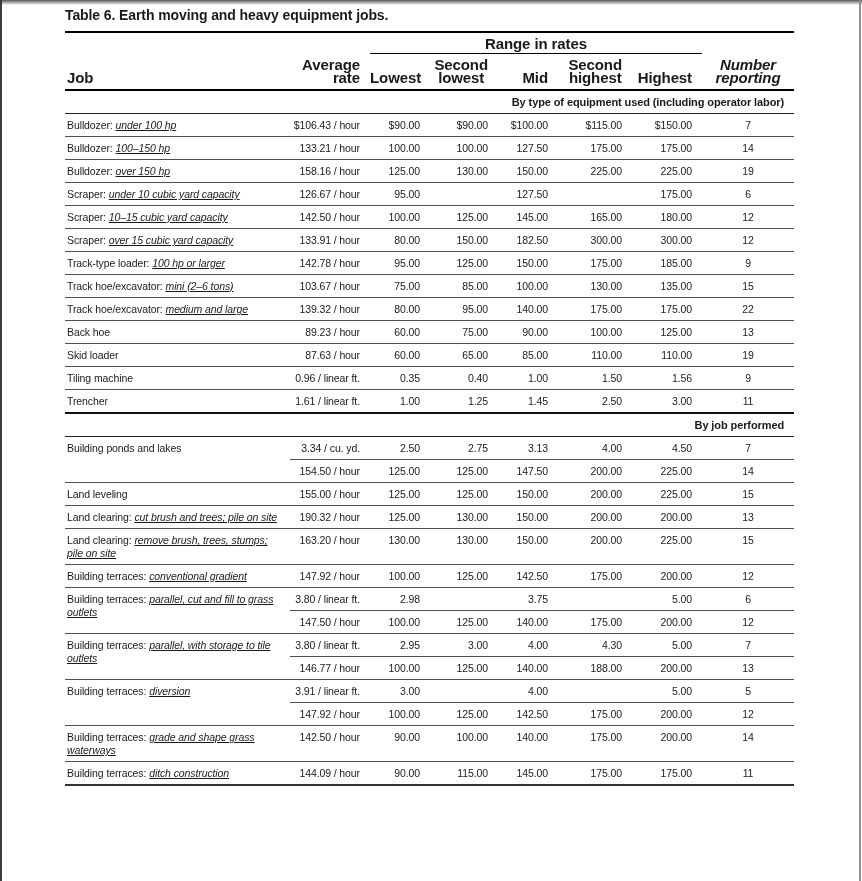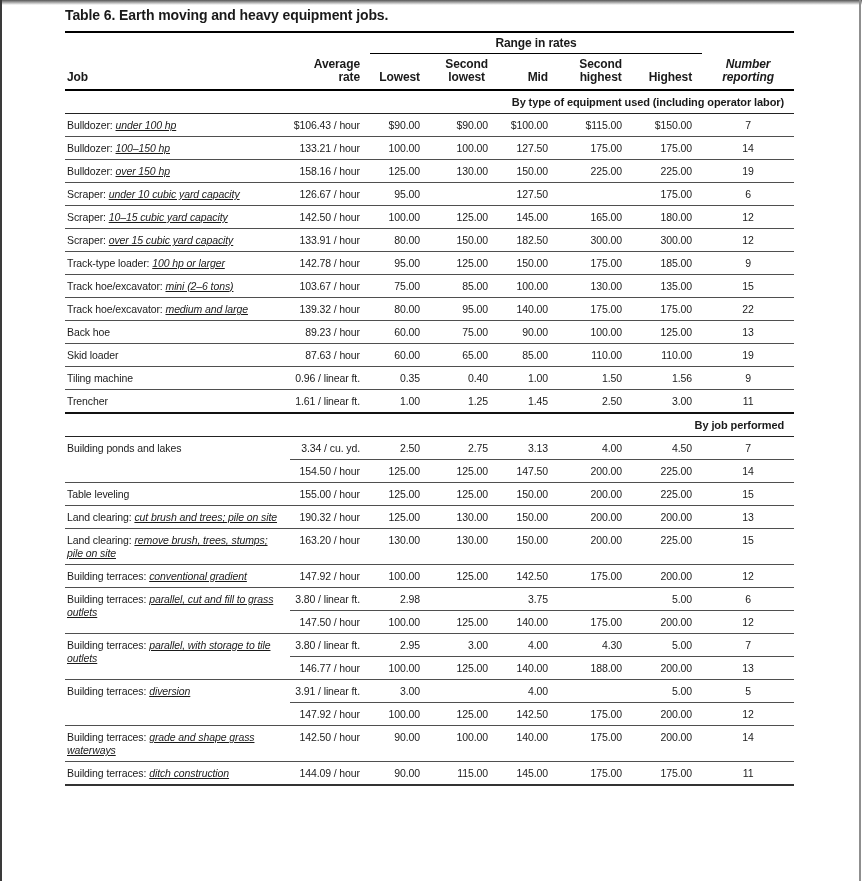--- a/index.html
+++ b/index.html
@@ -16,21 +16,21 @@
   .page{position:absolute;left:65px;top:8px;width:729px;}
   .doc-title{font-weight:bold;font-size:14px;line-height:15px;margin:0 0 8px 0;letter-spacing:-0.1px;}
 
   table.rates{border-collapse:collapse;table-layout:fixed;width:729px;
     font-size:10.5px;line-height:13px;letter-spacing:-0.1px;
     border-top:2.5px solid #000;border-bottom:2px solid #333;}
   col.c-job{width:225px;} col.c-avg{width:80px;} col.c-low{width:60px;}
   col.c-slow{width:68px;} col.c-mid{width:60px;} col.c-shigh{width:74px;}
   col.c-high{width:70px;} col.c-num{width:92px;}
 
-  thead th{font-weight:bold;font-size:12px;padding:0;vertical-align:bottom;}
+  thead th{font-weight:bold;font-size:15px;padding:0;vertical-align:bottom;}
   tr.spanner-row th{padding-top:4px;padding-bottom:3px;}
   th.spanner{ text-align:center;border-bottom:1.5px solid #000;}
   tr.colheads th{border-bottom:2.5px solid #000;padding:4px 10px 5px 0;text-align:right;margin-top:12px;}
   tr.colheads th.h-job{text-align:left;padding-left:2px;}
   tr.colheads th.h-num{text-align:center;padding-right:0;font-style:italic;}
   .th-multi{white-space:pre-line;display:inline-block;text-align:center;}
 
   tbody td{border-top:1px solid #4f4f4f;padding:5px 10px 4px 0;text-align:right;vertical-align:top;}
   tbody td.job{text-align:left;padding-left:2px;padding-right:6px;}
   tbody td.num{text-align:center;padding-right:0;}
@@ -229,21 +229,21 @@
         <tr class="data-row subrow">
           <td class="avg">154.50 / hour</td>
           <td class="val">125.00</td>
           <td class="val">125.00</td>
           <td class="val">147.50</td>
           <td class="val">200.00</td>
           <td class="val">225.00</td>
           <td class="num">14</td>
         </tr>
         <tr class="data-row">
-          <td class="job" rowspan="1">Table leveling</td>
+          <td class="job" rowspan="1">Land leveling</td>
           <td class="avg">155.00 / hour</td>
           <td class="val">125.00</td>
           <td class="val">125.00</td>
           <td class="val">150.00</td>
           <td class="val">200.00</td>
           <td class="val">225.00</td>
           <td class="num">15</td>
         </tr>
         <tr class="data-row">
           <td class="job" rowspan="1">Land clearing: <i>cut brush and trees; pile on site</i></td>

